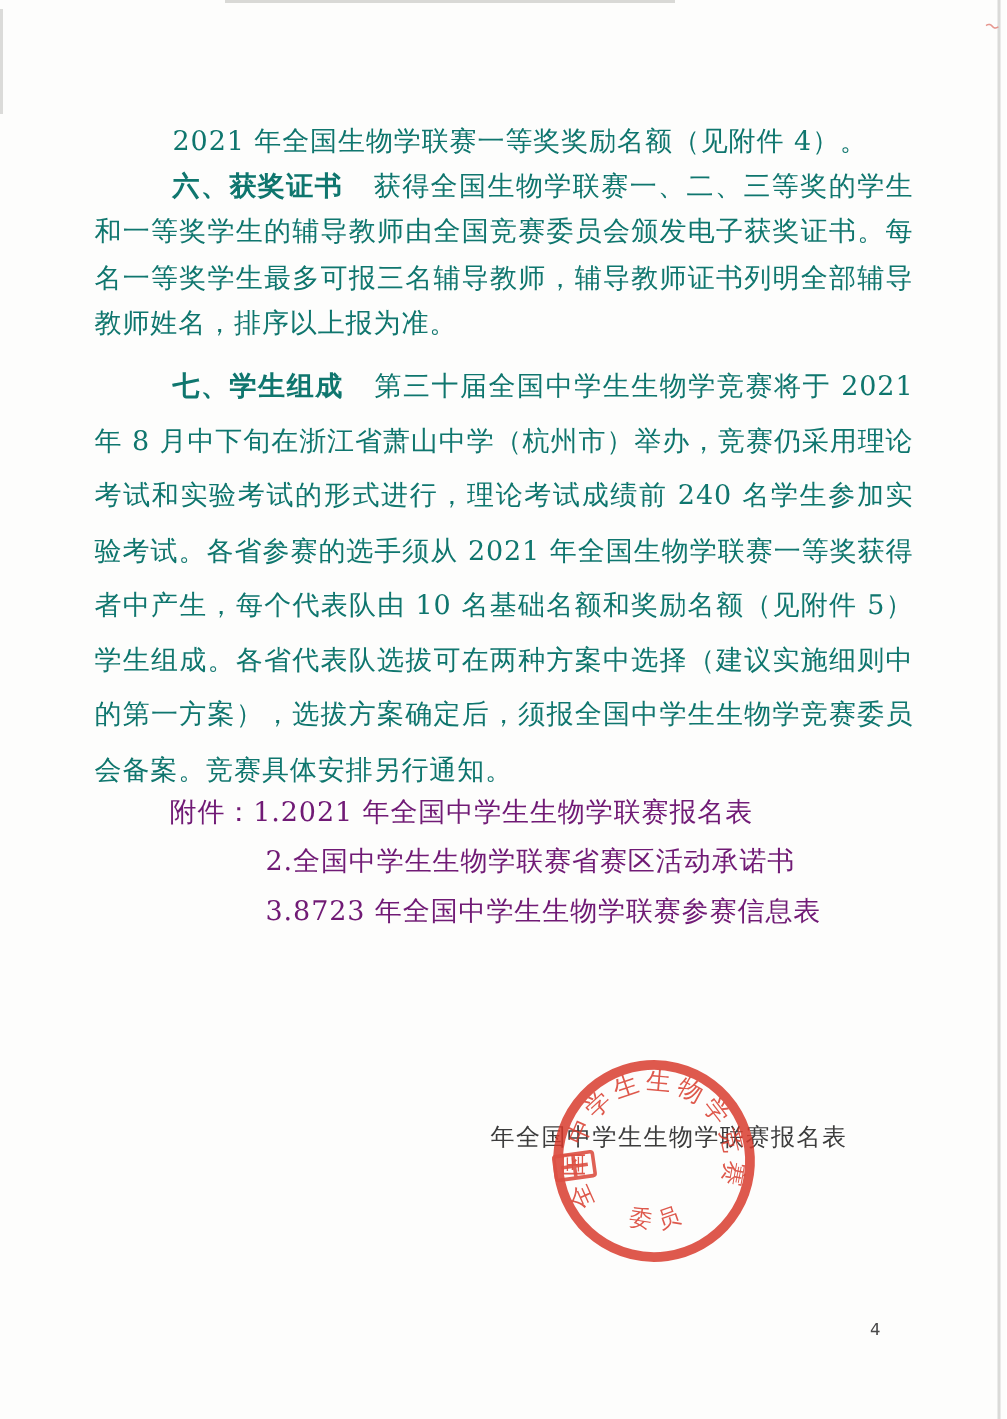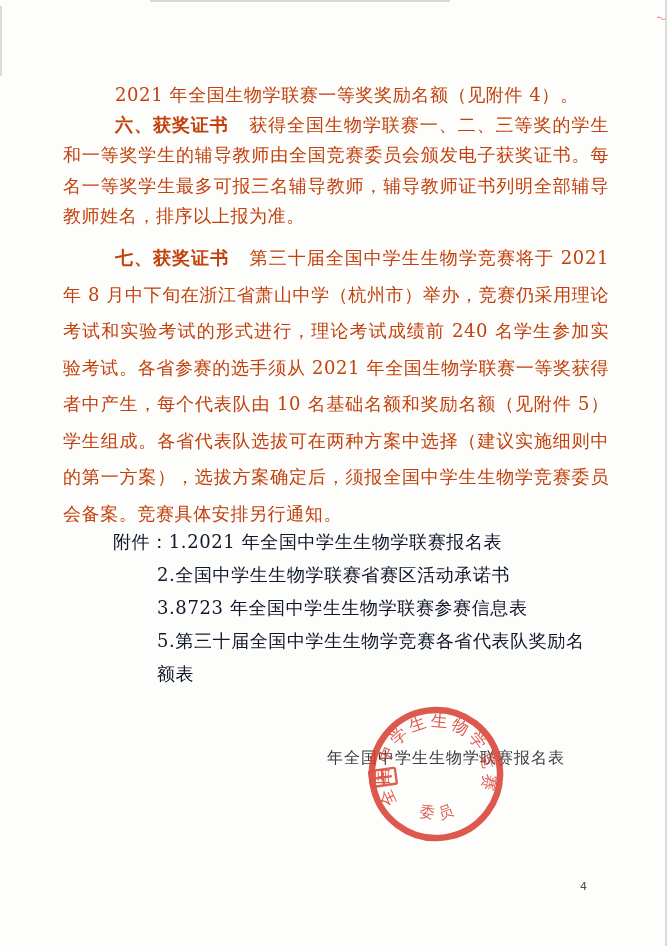--- a/index.html
+++ b/index.html
@@ -34,34 +34,34 @@
   }
   
   .para {
     position: absolute;
     left: 63px;
     width: 546px;
     font-size: 18px;
     letter-spacing: 0.6px;
     text-align: justify;
     text-justify: inter-character;
-    color: #c2410c;
+    color: #0f766e;
   }
   .p-cont   { top: 80px;  line-height: 30px; text-indent: 52px; }
   .p-sec6   { top: 110px; line-height: 30.3px; text-indent: 52px; }
   .p-sec7   { top: 240px; line-height: 36.5px; text-indent: 52px; }
   .heading  { font-weight: 700; }
   .hd-gap   { display: inline-block; width: 20px; }
   
   .attachments {
     position: absolute; left: 113px; top: 525px; width: 480px;
-    font-size: 18px; letter-spacing: 0.6px; color: #0f172a;
+    font-size: 18px; letter-spacing: 0.6px; color: #701a75;
   }
   .attachments .row { line-height: 33px; }
-  .attachments .row.indent { margin-left: 44px; }
+  .attachments .row.indent { margin-left: 64px; }
   .att-label { display: inline; }
   
   .sig-org {
     position: absolute; left: 327px; top: 748px;
     font-size: 16px; letter-spacing: 1px; color: #3c3c3c;
   }
   .sig-date {
     position: absolute; left: 366px; top: 785px;
     font-size: 16px; letter-spacing: 1px; color: #3c3c3c;
   }
@@ -85,27 +85,26 @@
 
   <div class="edge-top"></div>
   <div class="edge-left"></div>
   <div class="edge-right"></div>
   <div class="corner-mark">〜</div>
 
   <p class="para p-cont">2021 年全国生物学联赛一等奖奖励名额（见附件 4）。</p>
 
   <p class="para p-sec6"><span class="heading">六、获奖证书</span><span class="hd-gap"></span><span>获得全国生物学联赛一、二、三等奖的学生和一等奖学生的辅导教师由全国竞赛委员会颁发电子获奖证书。每名一等奖学生最多可报三名辅导教师，辅导教师证书列明全部辅导教师姓名，排序以上报为准。</span></p>
 
-  <p class="para p-sec7"><span class="heading">七、获奖证书</span><span class="hd-gap"></span><span>第三十届全国中学生生物学竞赛将于 2021 年 8 月中下旬在浙江省萧山中学（杭州市）举办，竞赛仍采用理论考试和实验考试的形式进行，理论考试成绩前 240 名学生参加实验考试。各省参赛的选手须从 2021 年全国生物学联赛一等奖获得者中产生，每个代表队由 10 名基础名额和奖励名额（见附件 5）学生组成。各省代表队选拔可在两种方案中选择（建议实施细则中的第一方案），选拔方案确定后，须报全国中学生生物学竞赛委员会备案。竞赛具体安排另行通知。</span></p>
+  <p class="para p-sec7"><span class="heading">七、学生组成</span><span class="hd-gap"></span><span>第三十届全国中学生生物学竞赛将于 2021 年 8 月中下旬在浙江省萧山中学（杭州市）举办，竞赛仍采用理论考试和实验考试的形式进行，理论考试成绩前 240 名学生参加实验考试。各省参赛的选手须从 2021 年全国生物学联赛一等奖获得者中产生，每个代表队由 10 名基础名额和奖励名额（见附件 5）学生组成。各省代表队选拔可在两种方案中选择（建议实施细则中的第一方案），选拔方案确定后，须报全国中学生生物学竞赛委员会备案。竞赛具体安排另行通知。</span></p>
 
   <div class="attachments">
     <div class="row"><span class="att-label">附件：</span><span>1.2021 年全国中学生生物学联赛报名表</span></div>
     <div class="row indent">2.全国中学生生物学联赛省赛区活动承诺书</div>
     <div class="row indent">3.8723 年全国中学生生物学联赛参赛信息表</div>
-    <div class="row indent">5.第三十届全国中学生生物学竞赛各省代表队奖励名额表</div>
   </div>
 
   <div class="sig-org">年全国中学生生物学联赛报名表</div>
 
   <svg class="seal" viewBox="0 0 156 156" xmlns="http://www.w3.org/2000/svg">
     <g transform="rotate(-8 78 78)" fill="none">
 
       <circle cx="78" cy="78" r="64" stroke="#d8382a" stroke-width="6.5" opacity="0.95"></circle>
 
       <path id="sealArc" d="M 36.5 102.5 A 48 48 0 1 1 119.5 102.5" fill="none"></path>

